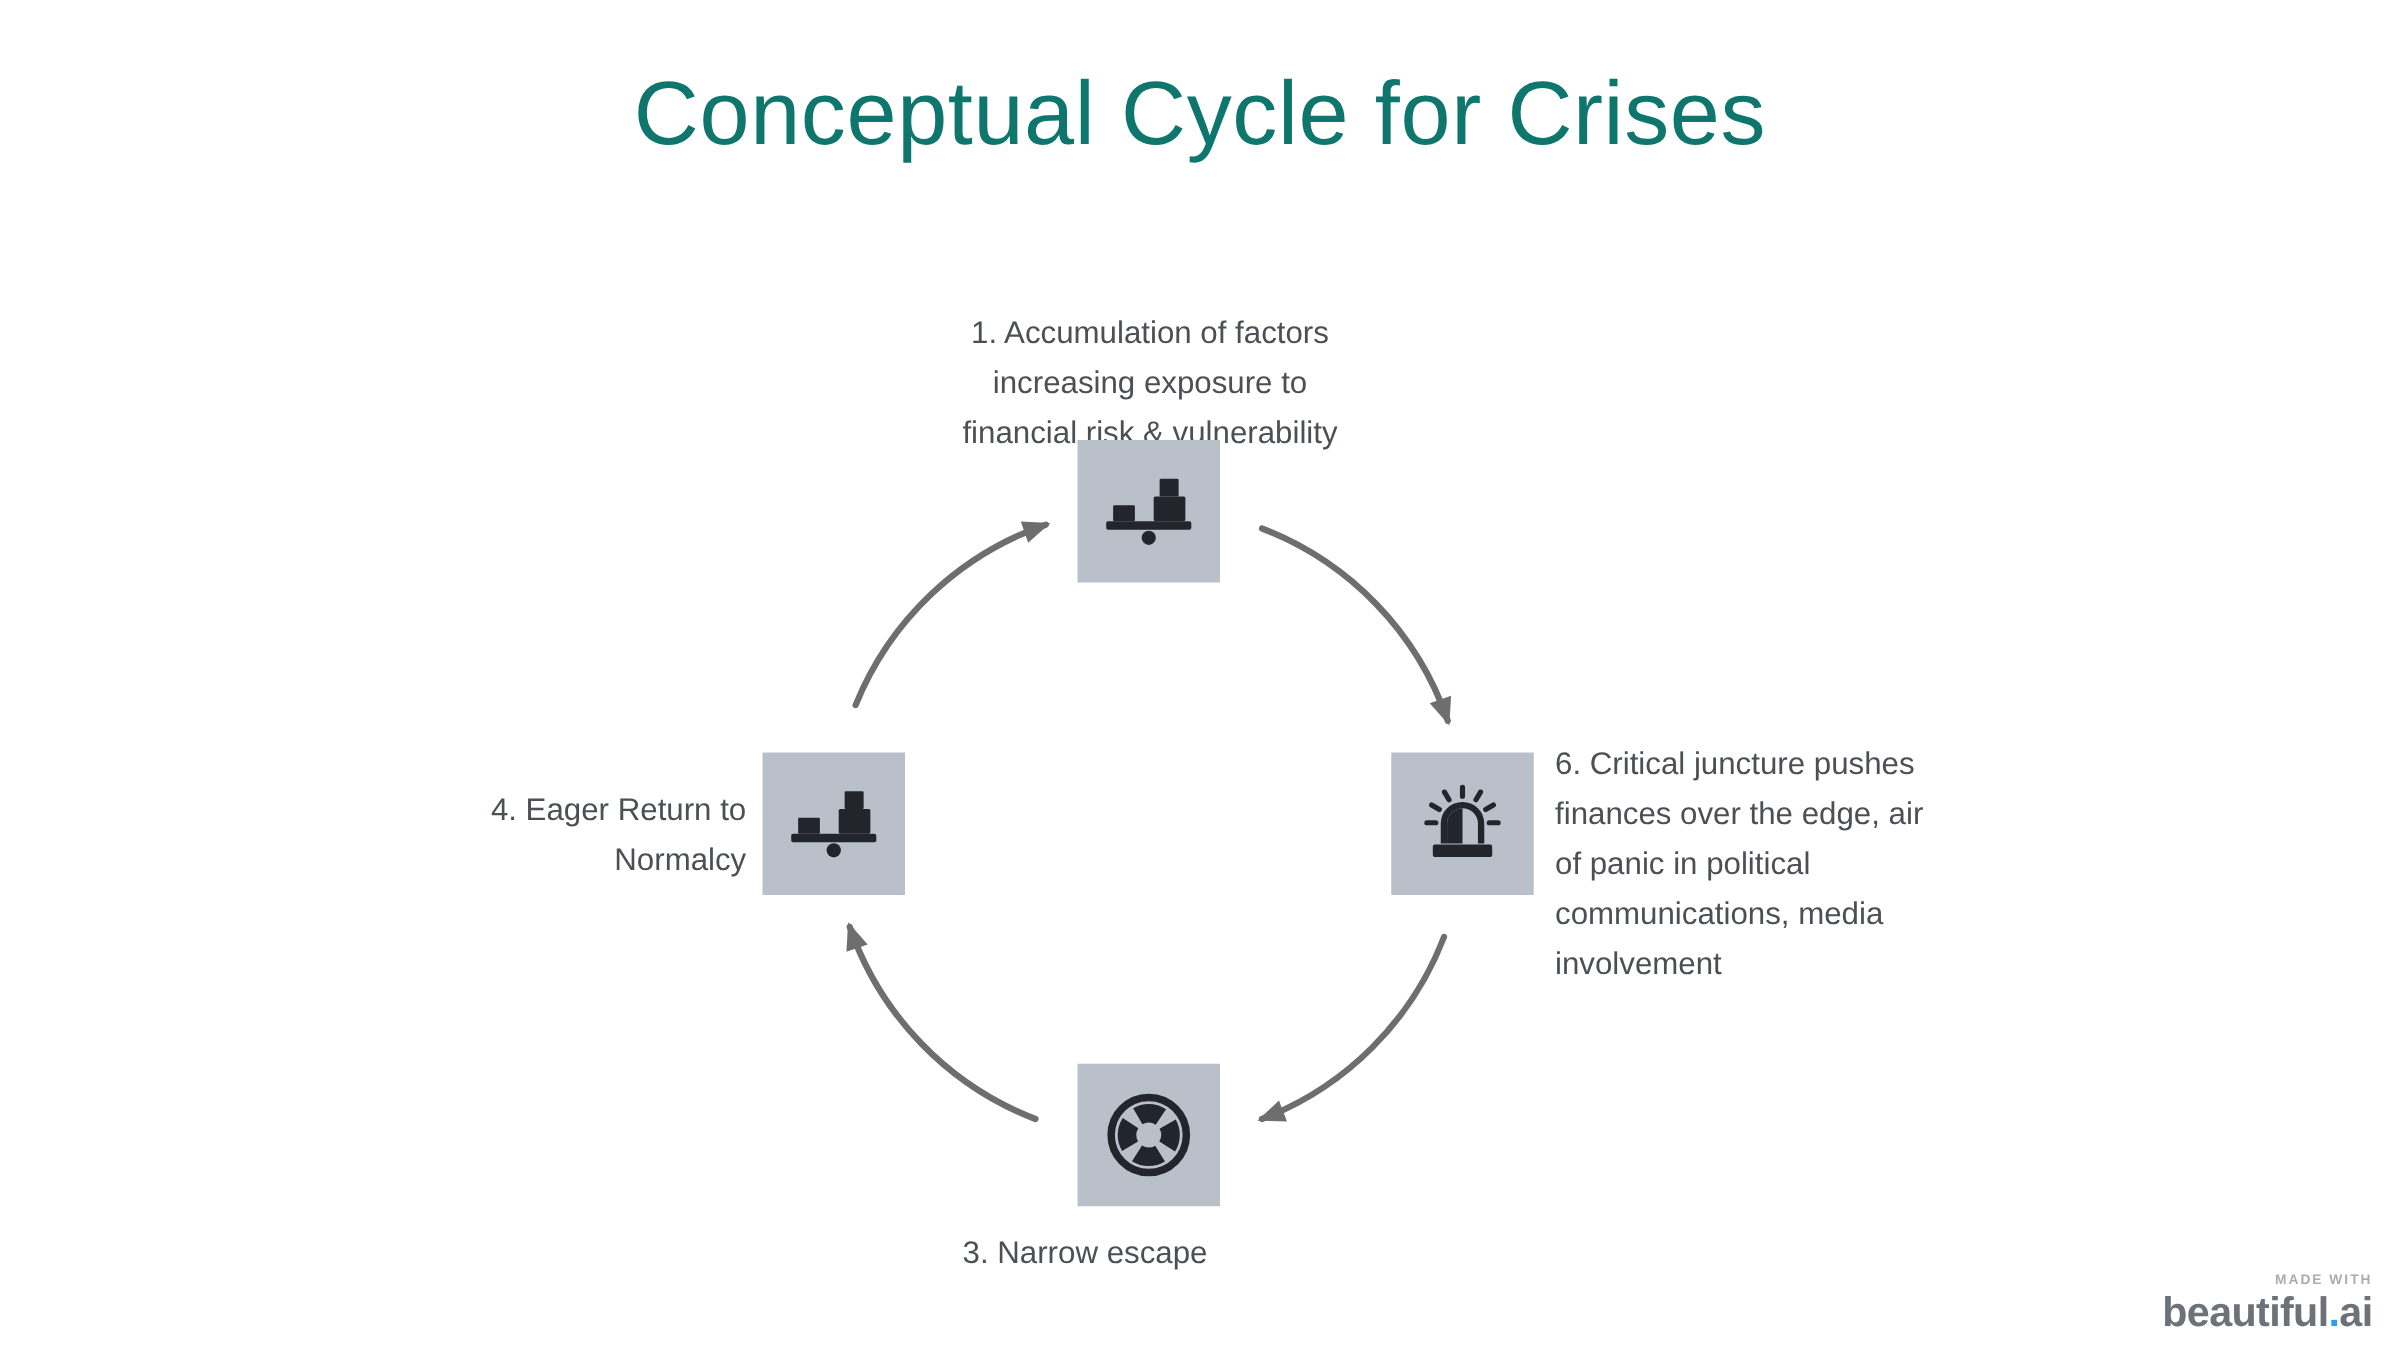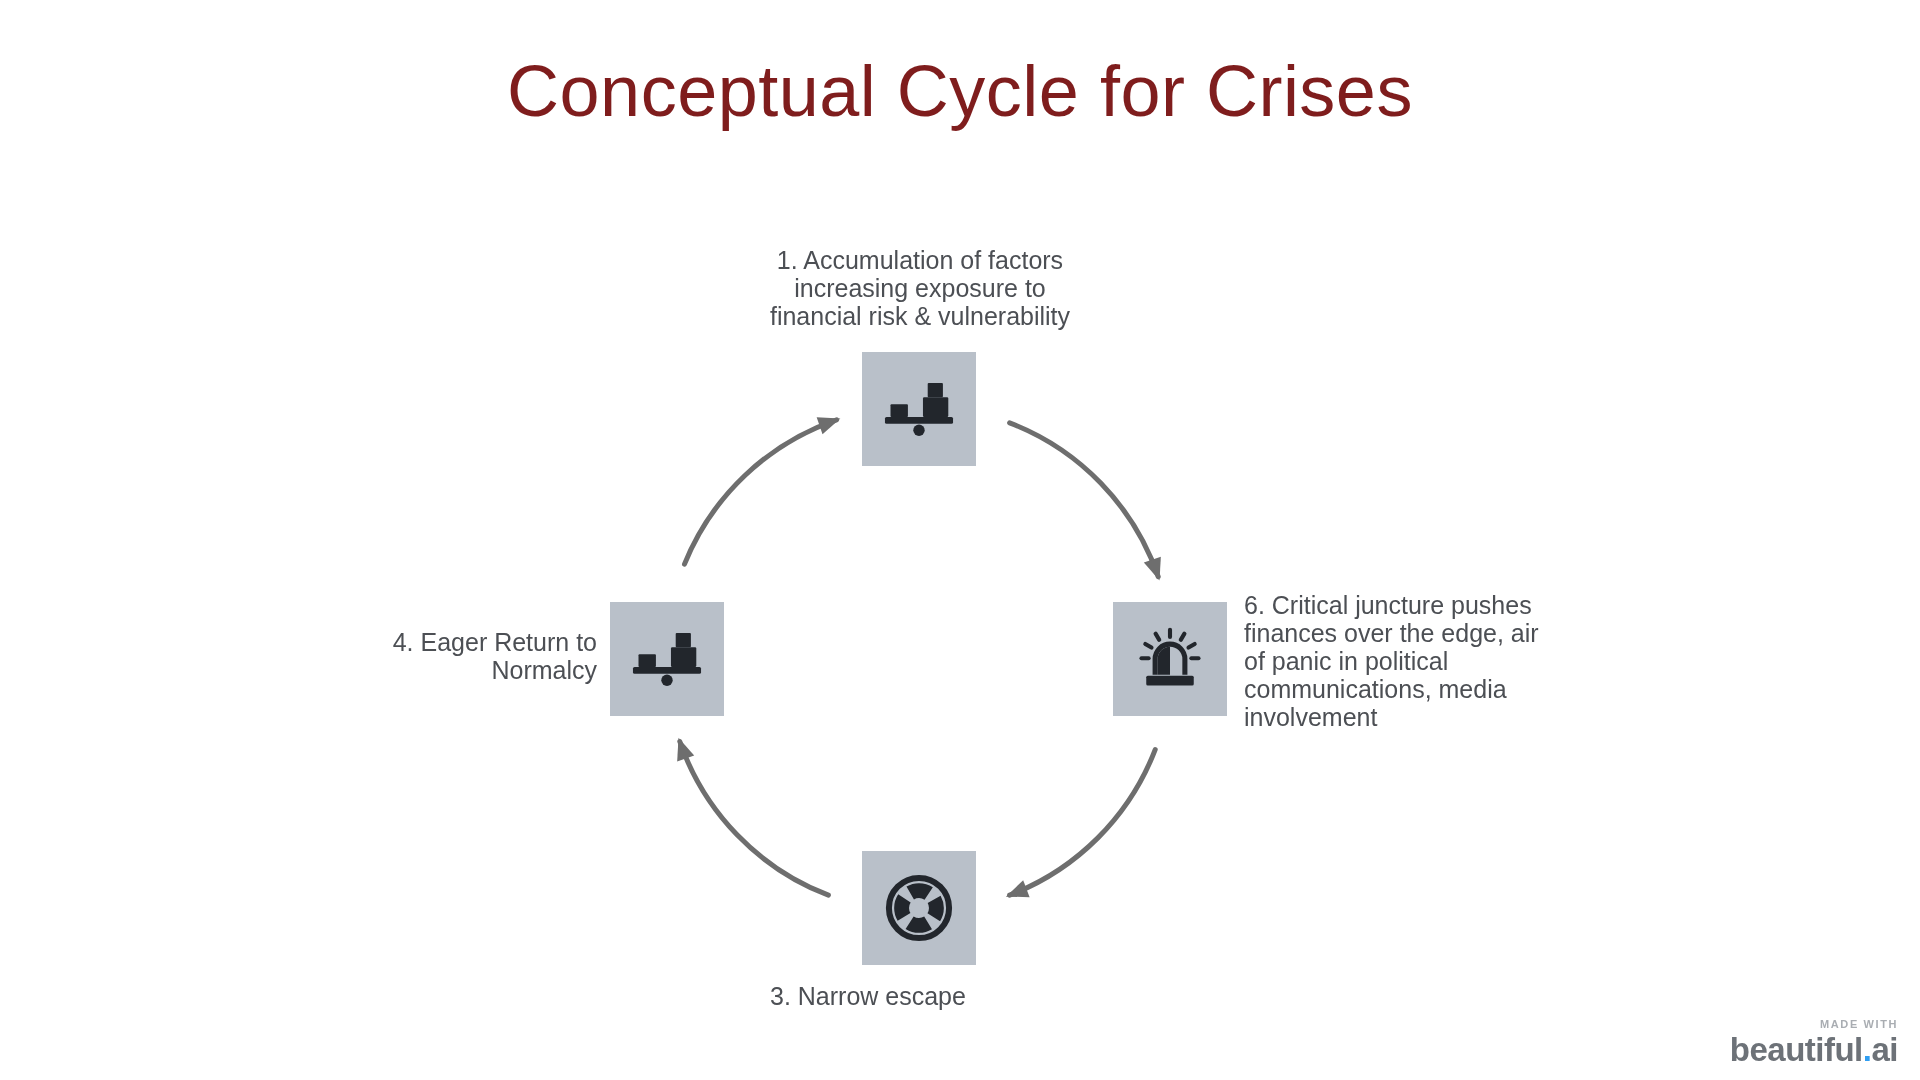--- a/index.html
+++ b/index.html
@@ -7,28 +7,28 @@
   body { font-family: "Liberation Sans", sans-serif; position: relative; }
 
   .slide { position: absolute; inset: 0; background: #ffffff; }
 
   .slide-title {
     position: absolute;
     left: 0; right: 0; top: 50px;
     text-align: center;
     font-size: 72px;
     font-weight: 400;
-    color: #7f1d1d;
+    color: #0f766e;
     letter-spacing: 0.5px;
   }
 
   .step-label {
     position: absolute;
     font-size: 25px;
-    line-height: 28px;
+    line-height: 40px;
     color: #4c4f54;
     white-space: pre-line;
   }
   .label-1 { left: 715px; top: 246px; width: 410px; text-align: center; }
   .label-2 { left: 1244px; top: 591px; width: 310px; text-align: left; }
   .label-3 { left: 770px; top: 982px; width: 300px; text-align: left; }
   .label-4 { left: 287px; top: 628px; width: 310px; text-align: right; }
 
   .icon-box {
     position: absolute;

